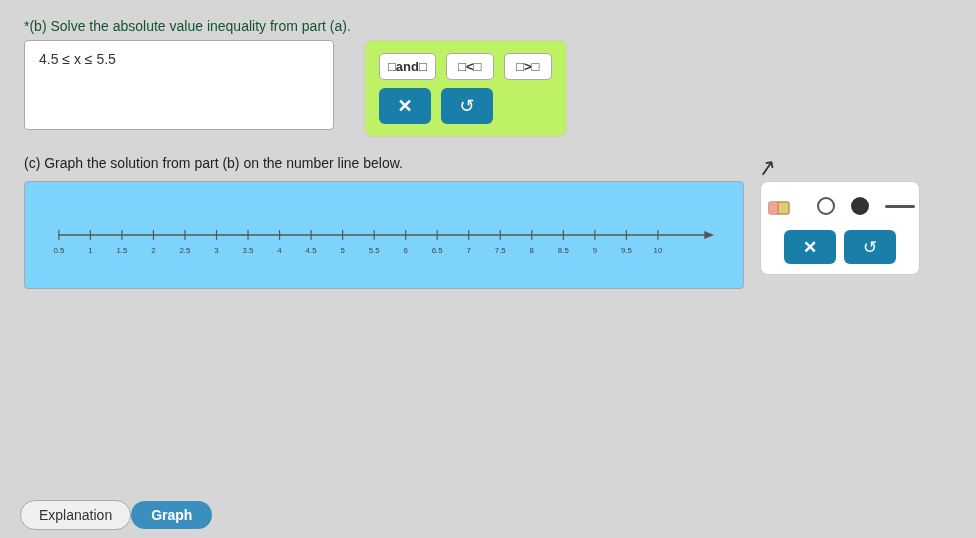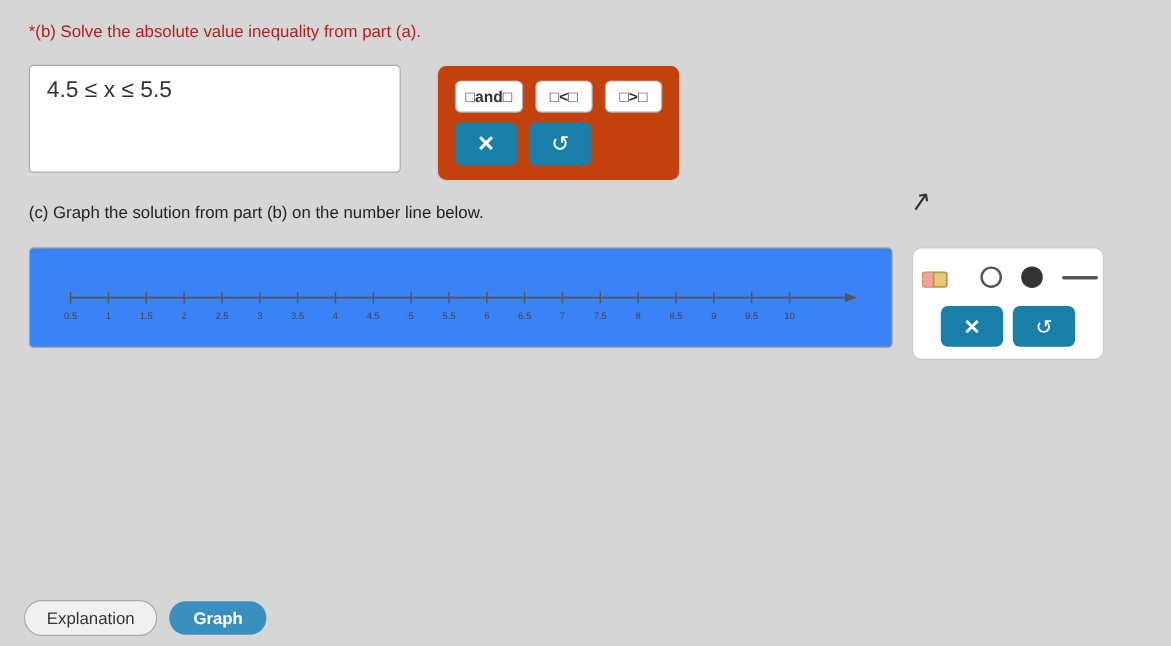--- a/index.html
+++ b/index.html
@@ -11,47 +11,47 @@
       overflow: hidden;
       position: relative;
     }
 
     .main-container {
       padding: 18px 24px 12px 24px;
     }
 
     .part-b-label {
       font-size: 14px;
-      color: #b91c1c;
-      margin-bottom: 20px;
+      color: #14532d;
+      margin-bottom: 6px;
     }
 
     .part-b-row {
       display: flex;
       flex-direction: row;
       align-items: flex-start;
       gap: 30px;
       margin-bottom: 18px;
     }
 
     .answer-box {
       width: 310px;
       height: 90px;
       background: #fff;
       border: 1.5px solid #aaa;
       border-radius: 4px;
       padding: 10px 14px;
-      font-size: 19px;
+      font-size: 14px;
       color: #333;
       display: flex;
       align-items: flex-start;
     }
 
     .operator-panel {
-      background: #c2410c;
+      background: #bef264;
       border: 1.5px solid #ccc;
       border-radius: 8px;
       padding: 12px 14px;
       display: flex;
       flex-direction: column;
       gap: 8px;
     }
 
     .op-row {
       display: flex;
@@ -105,36 +105,36 @@
       width: 52px;
       height: 36px;
       display: flex;
       align-items: center;
       justify-content: center;
     }
 
     .part-c-label {
       font-size: 14px;
       color: #222;
-      margin-bottom: 21px;
+      margin-bottom: 10px;
     }
 
     .part-c-row {
       display: flex;
       flex-direction: row;
       align-items: flex-start;
       gap: 16px;
     }
 
     .number-line-box {
-      background: #3b82f6;
+      background: #7dd3fc;
       border: 1.5px solid #aaa;
       border-radius: 4px;
       width: 720px;
-      height: 84px;
+      height: 108px;
       position: relative;
       padding: 10px 24px;
       display: flex;
       align-items: center;
     }
 
     .number-line-svg {
       width: 100%;
       height: 60px;
     }
@@ -227,21 +227,21 @@
 
     .bottom-bar {
       position: absolute;
       bottom: 0;
       left: 0;
       right: 0;
       display: flex;
       flex-direction: row;
       align-items: center;
       padding: 8px 20px;
-      gap: 10px;
+      gap: 0;
       background: #d6d6d6;
     }
 
     .explanation-btn {
       background: #f0f0f0;
       border: 1.5px solid #aaa;
       border-radius: 20px;
       padding: 6px 18px;
       font-size: 14px;
       cursor: pointer;

